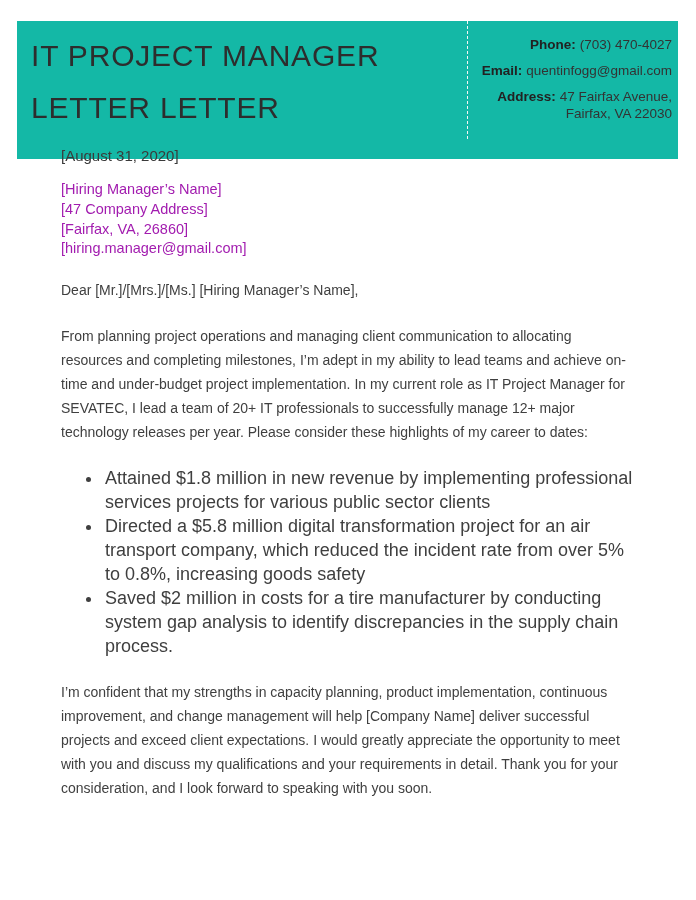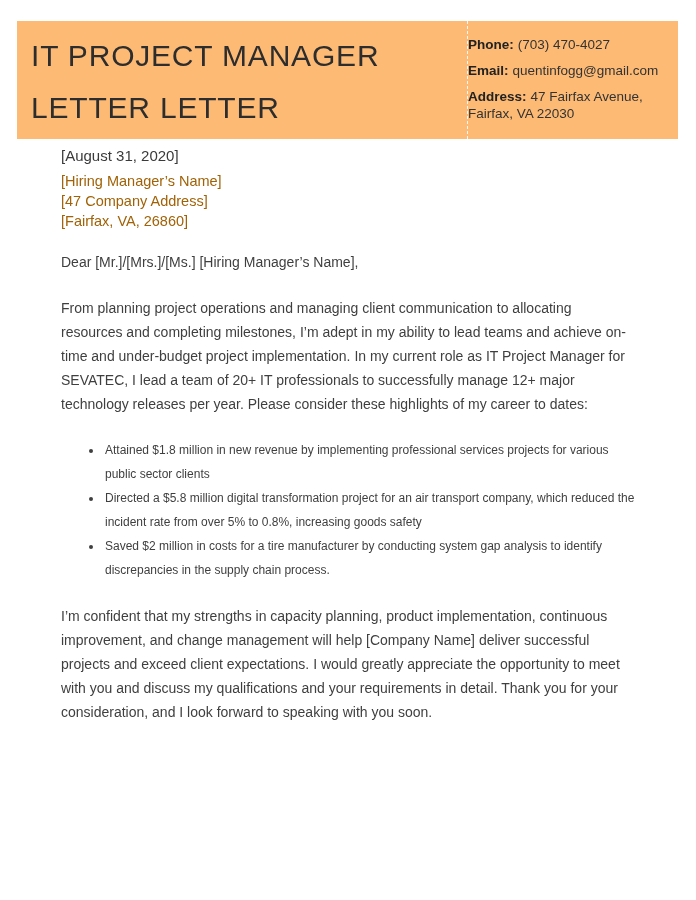--- a/index.html
+++ b/index.html
@@ -11,22 +11,22 @@
     font-family: "Liberation Sans", sans-serif;
     overflow: hidden;
   }
 
   
   .header {
     position: absolute;
     left: 17px;
     top: 21px;
     width: 661px;
-    height: 118px;
-    background: #fdba74;
+    height: 138px;
+    background: #14b8a6;
     display: flex;
     box-sizing: border-box;
   }
   .header-title {
     width: 450px;
     box-sizing: border-box;
     padding: 9px 0 0 14px;
     font-size: 30px;
     line-height: 52px;
     letter-spacing: 0.8px;
@@ -36,61 +36,62 @@
   .header-divider {
     width: 0;
     border-left: 1px dashed #f7f7f7;
     margin-top: 0;
     height: 118px;
   }
   .header-contact {
     flex: 1;
     box-sizing: border-box;
     padding: 15px 6px 0 0;
+    text-align: right;
     font-size: 13.5px;
     line-height: 17px;
     color: #333333;
   }
   .contact-row { margin-bottom: 9px; }
   .contact-label { font-weight: bold; color: #222222; padding-right: 4px; }
   .contact-value { color: #333333; }
   .address-line2 { display: block; }
 
   
   .letter {
     position: absolute;
     left: 61px;
     top: 147px;
     width: 575px;
     color: #3f3f3f;
   }
   .date {
     font-size: 15px;
     color: #3a3a3a;
-    margin: 0 0 8px 0;
+    margin: 0 0 16px 0;
   }
   .recipient { margin: 0 0 19px 0; }
   .recipient-line {
     margin: 0;
     font-size: 14.5px;
     line-height: 19.8px;
-    color: #a16207;
+    color: #a21caf;
   }
   .salutation, .para {
     margin: 0 0 22px 0;
     font-size: 14px;
     line-height: 24px;
     color: #3f3f3f;
   }
   .highlights {
     margin: 0 0 22px 0;
     padding: 0 0 0 42px;
   }
   .highlights li {
-    font-size: 12px;
+    font-size: 18px;
     line-height: 24px;
     color: #3f3f3f;
     padding-left: 2px;
   }
 </style>
 </head>
 <body>
 
 <div class="page">
 
@@ -114,20 +115,21 @@
     </div>
   </div>
 
   <div class="letter">
     <p class="date">[August 31, 2020]</p>
 
     <div class="recipient">
       <p class="recipient-line">[Hiring Manager’s Name]</p>
       <p class="recipient-line">[47 Company Address]</p>
       <p class="recipient-line">[Fairfax, VA, 26860]</p>
+      <p class="recipient-line">[hiring.manager@gmail.com]</p>
     </div>
 
     <p class="salutation">Dear [Mr.]/[Mrs.]/[Ms.] [Hiring Manager’s Name],</p>
 
 
     <p class="para">From planning project operations and managing client communication to allocating resources and completing milestones, I’m adept in my ability to lead teams and achieve on-time and under-budget project implementation. In my current role as IT Project Manager for SEVATEC, I lead a team of 20+ IT professionals to successfully manage 12+ major technology releases per year. Please consider these highlights of my career to dates:</p>
 
     <ul class="highlights">
       <li>Attained $1.8 million in new revenue by implementing professional services projects for various public sector clients</li>
       <li>Directed a $5.8 million digital transformation project for an air transport company, which reduced the incident rate from over 5% to 0.8%, increasing goods safety</li>

